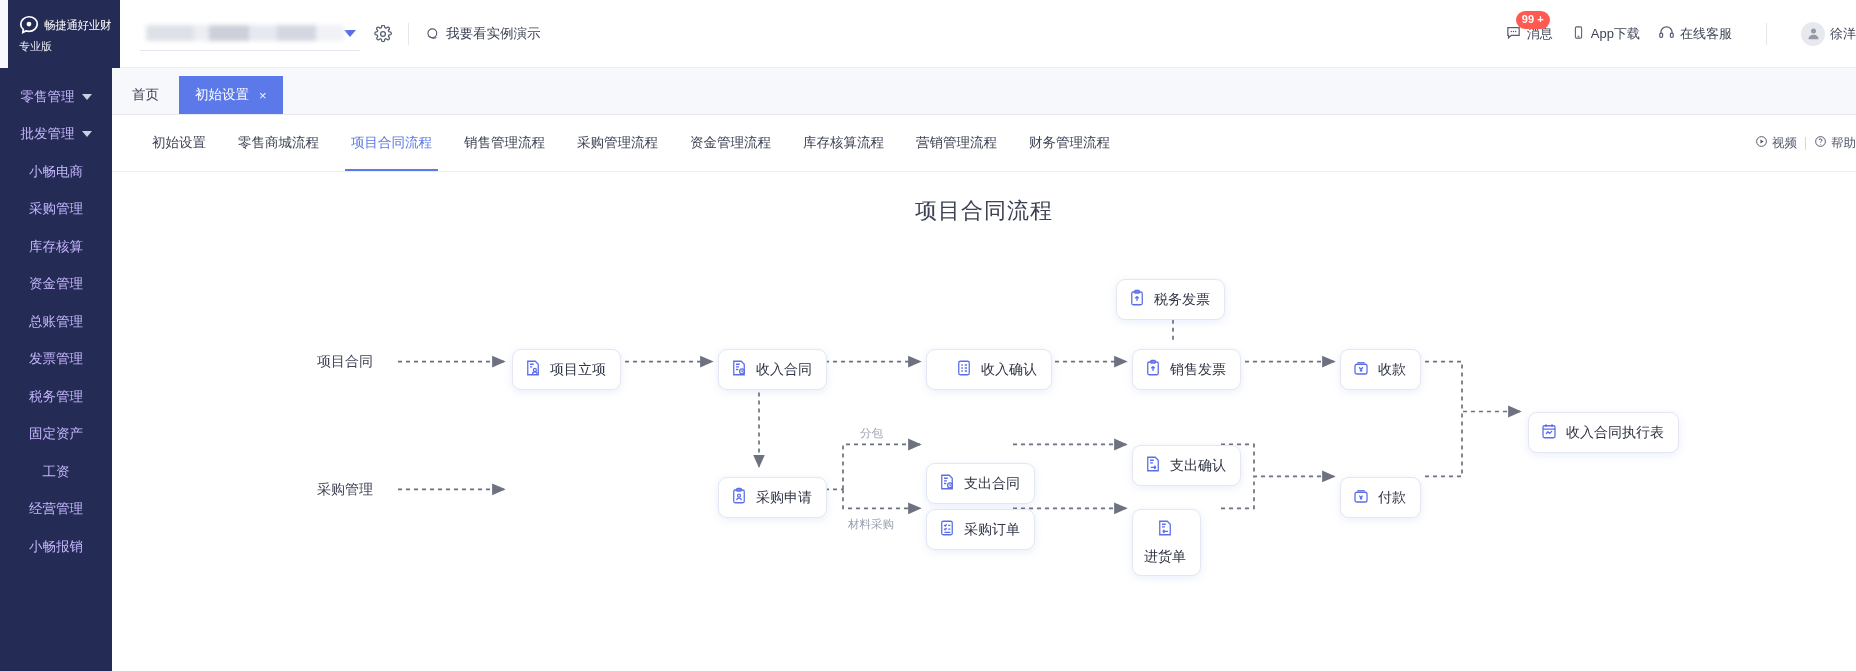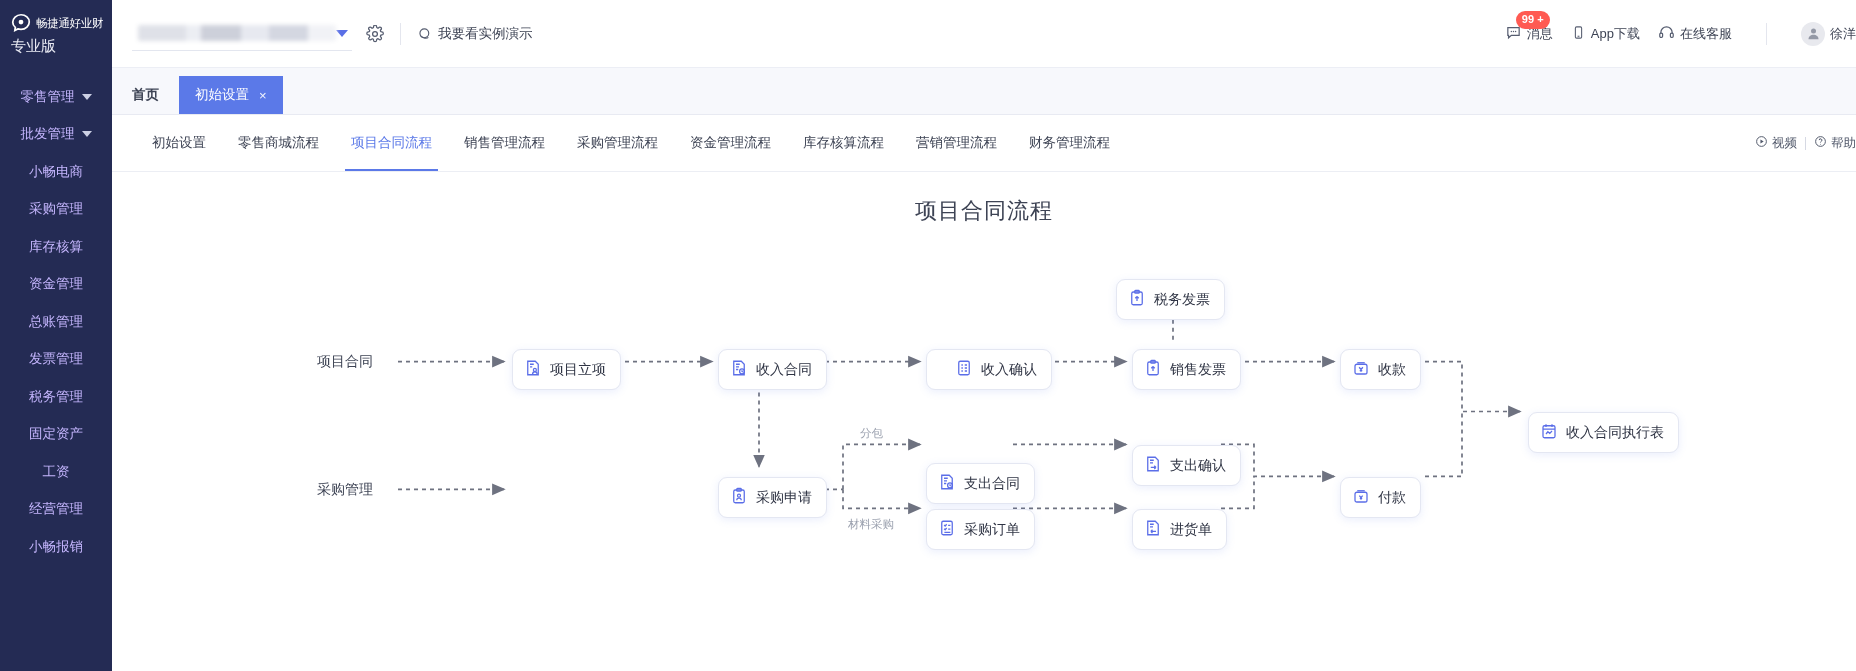--- a/index.html
+++ b/index.html
@@ -7,26 +7,26 @@
     width: 1856px; height: 671px;
     font-family: "Liberation Sans", "DejaVu Sans", sans-serif;
     background: #ffffff; overflow: hidden;
   }
   #app { position: relative; width: 1856px; height: 671px; display: flex; flex-direction: column; }
 
   
   .topbar { height: 68px; display: flex; align-items: stretch; background:#f7f8fc; flex: none; }
   .logo-box {
     width: 112px; background:#242b54; color:#fff;
-    display:flex; flex-direction:column; justify-content:center; padding-left:10px;
+    display:flex; flex-direction:column; justify-content:center; padding-left:10px;margin-left:8px;
   }
   .logo-row { display:flex; align-items:center; gap:4px; }
   .logo-mark { width:22px; height:22px; flex:none; }
   .logo-text { font-size:11.5px; white-space:nowrap; letter-spacing:-.3px; }
-  .logo-sub { font-size:15px; margin-top:3px; padding-left:1px; color:#e9eaf3; }
+  .logo-sub { font-size:11px; margin-top:3px; padding-left:1px; color:#e9eaf3; }
 
   .header-main { flex:1; background:#ffffff; display:flex; align-items:center; position:relative;
                  border-bottom:1px solid #eceef5; }
   .org-select { display:flex; align-items:center; margin-left:20px; width:220px; height:34px;
                 border-bottom:1px solid #e3e6ef; }
   .org-blur { flex:1; height:16px; margin-left:6px;
     background: linear-gradient(90deg,#dfe1e8 0 24%, #eceef3 24% 32%, #cdd0da 32% 52%, #e7e9f0 52% 66%, #d4d7e1 66% 86%, #f1f2f6 86% 100%);
     filter: blur(2.2px); border-radius:2px; }
   .chev-down { width:0;height:0;border-left:6px solid transparent;border-right:6px solid transparent;
                border-top:7px solid #5a6fe6; margin-right:4px; }
@@ -50,21 +50,21 @@
   .caret { width:0;height:0;border-left:5px solid transparent;border-right:5px solid transparent;
            border-top:6px solid #ccd0e4; }
 
   .content { flex:1; display:flex; flex-direction:column; min-width:0; background:#fff; }
 
   
   .tabstrip { height:47px; background:#f7f8fc; display:flex; align-items:flex-end; flex:none;
               border-bottom:1px solid #e8eaf2; }
   .tab { height:38px; padding:0 14px; display:flex; align-items:center; font-size:13.5px;
          color:#3d4354; cursor:pointer; }
-  .tab.home { color:#3d4354; padding:0 20px;font-weight:bold; }
+  .tab.home { color:#3d4354; padding:0 20px; }
   .tab.active { background:#5b79e8; color:#fff; padding:0 16px; gap:10px; }
   .tab-close { font-size:13px; opacity:.92; }
 
   
   .subnav { height:57px; display:flex; align-items:center; flex:none; border-bottom:1px solid #eceef4;
             position:relative; padding-left:24px; }
   .subnav-item { padding:0 16px; height:56px; display:flex; align-items:center; font-size:13.5px;
                  color:#3d4354; cursor:pointer; position:relative; white-space:nowrap; }
   .subnav-item.active { color:#5b79e8; }
   .subnav-item.active::after { content:""; position:absolute; left:10px; right:10px; bottom:0;
@@ -457,21 +457,21 @@
 
         <div class="node" style="left:814px; top:337px;">
           <span>
             <svg width="18" height="18" viewBox="0 0 24 24" fill="none" stroke="#5b6ee8" stroke-width="1.7">
               <rect x="5" y="3" width="14" height="18" rx="2"></rect>
               <path d="M8.2 8l1.3 1.3L11.6 7M8.2 13l1.3 1.3L11.6 12M13.5 8.4h3M13.5 13.4h3M8.5 17.8h8"></path>
             </svg></span>
           <span>采购订单</span>
         </div>
 
-        <div class="node" style="left:1020px; top:337px;">
+        <div class="node" style="left:1020px; top:337px;flex-direction:column;">
           <span>
             <svg width="18" height="18" viewBox="0 0 24 24" fill="none" stroke="#5b6ee8" stroke-width="1.7">
               <path d="M5 3h10l4 4v14H5z"></path>
                 <path d="M8 7h5M8 10.5h4"></path>
               <path d="M16 16.5H9m0 0l2.3-2.2M9 16.5l2.3 2.2"></path>
             </svg></span>
           <span>进货单</span>
         </div>
 
       </div>

